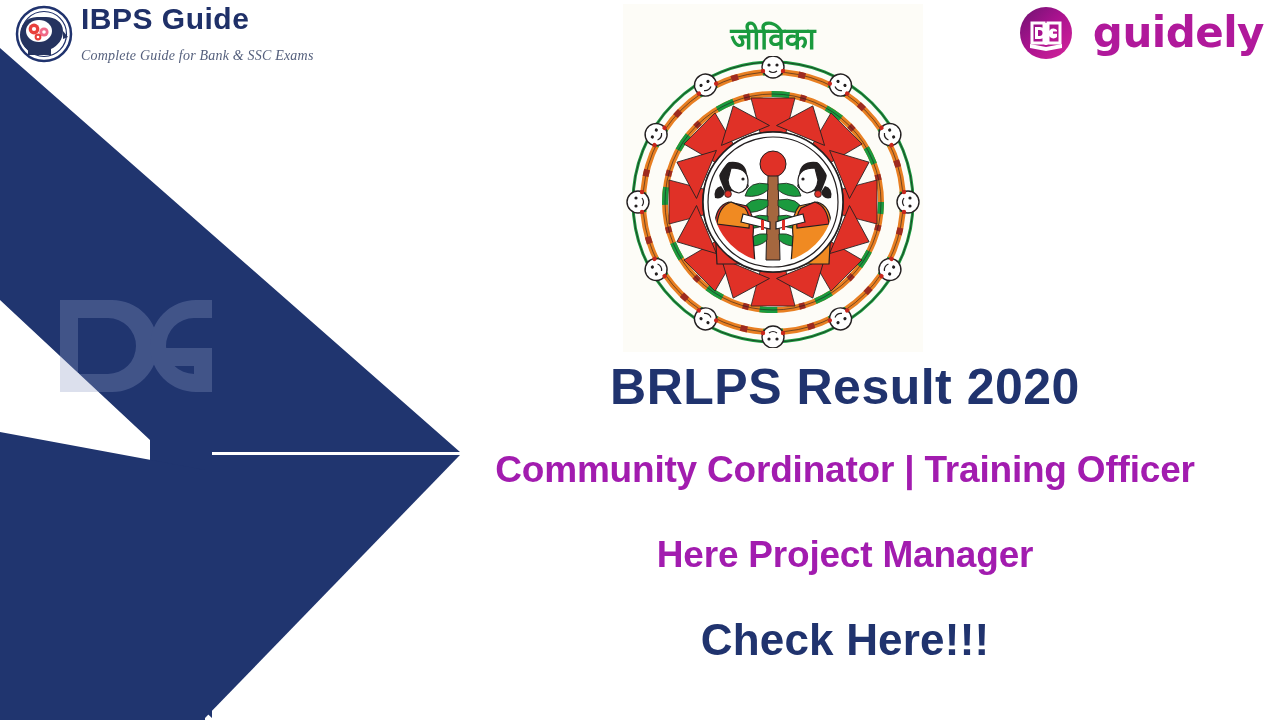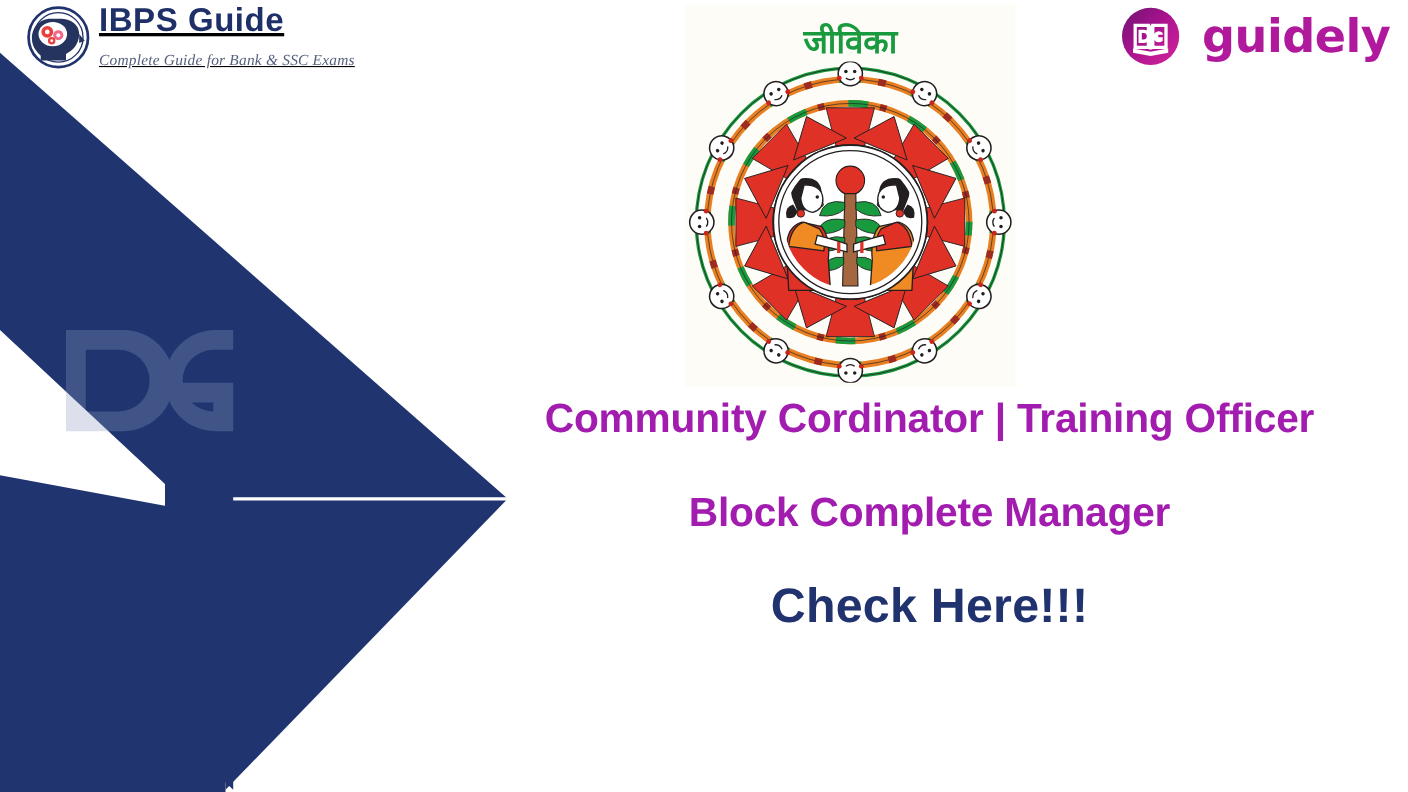--- a/index.html
+++ b/index.html
@@ -21,27 +21,26 @@
     position: absolute;
     left: 0;
     top: 0;
     width: 500px;
     height: 720px;
   }
 
   
   .ibps-logo {
     position: absolute;
-    left: 22px;
+    left: 13px;
     top: 4px;
     display: flex;
     align-items: center;
     gap: 6px;
     z-index: 6;
-    text-decoration: underline;
   }
   .ibps-mark { width: 62px; height: 58px; flex: none; }
   .ibps-wordblock { display: flex; flex-direction: column; line-height: 1; }
   .ibps-word {
     font-size: 30px;
     font-weight: bold;
     color: #1f3068;
     letter-spacing: 0.5px;
     font-family: "Liberation Sans", sans-serif;
   }
@@ -446,18 +445,19 @@
         </g>
 
         <circle r="65" fill="none" stroke="#ffffff" stroke-width="10"></circle>
         <circle r="70" fill="none" stroke="#231f20" stroke-width="1.6"></circle>
         <circle r="65" fill="none" stroke="#231f20" stroke-width="1.2"></circle>
       </g>
     </svg>
   </div>
 
   <div class="text-stack">
+    <div class="title-main">BRLPS Result 2020</div>
     <div class="sub-line">Community Cordinator | Training Officer</div>
-    <div class="sub-line second">Block Complete Manager</div>
+    <div class="sub-line second">Here Project Manager</div>
     <div class="cta-line">Check Here!!!</div>
   </div>
 
 </div>
 
 </body></html>

